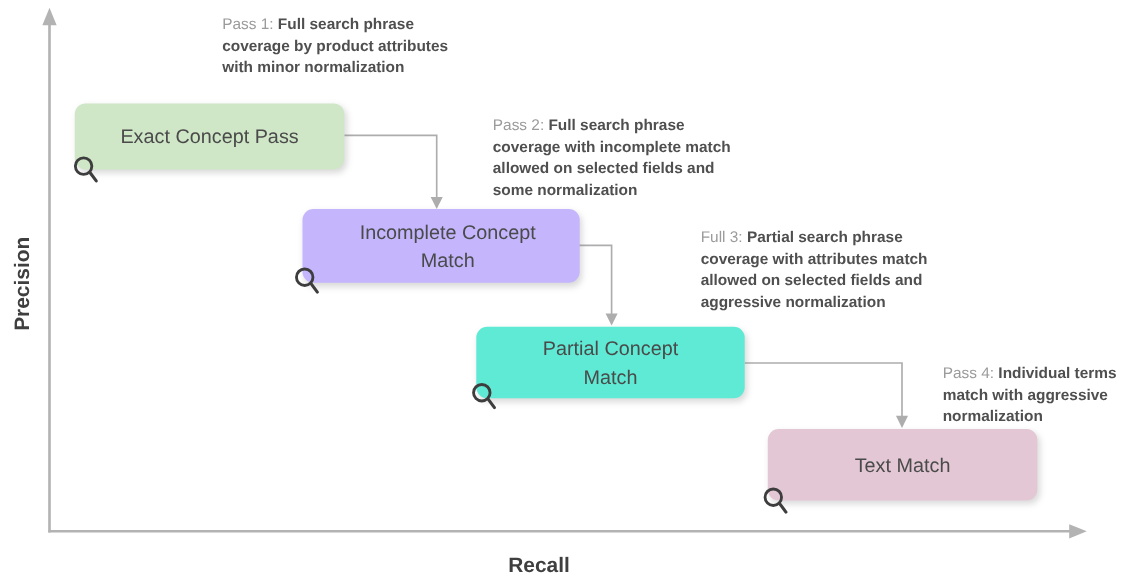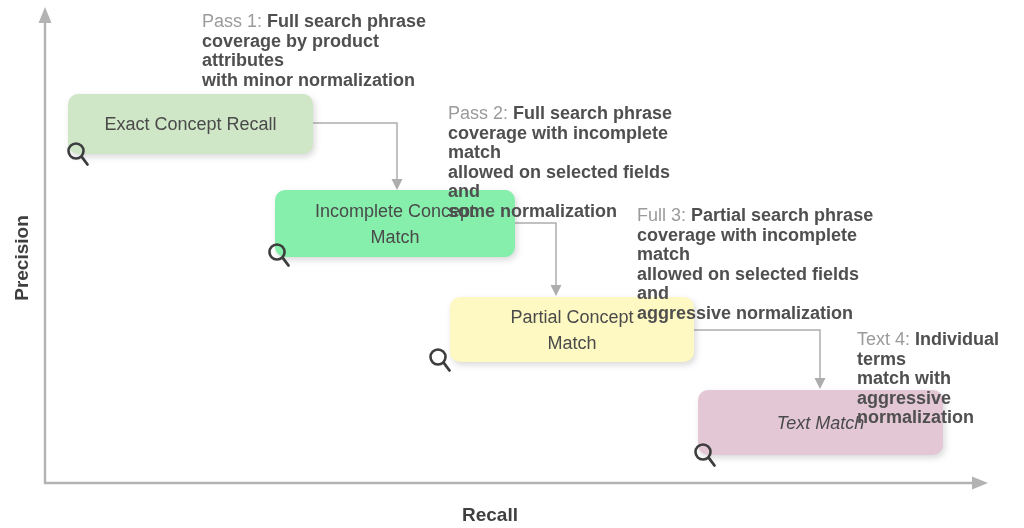--- a/index.html
+++ b/index.html
@@ -61,21 +61,21 @@
     width: 26px;
     height: 28px;
   }
   #mag-exact      { left: 65px;  top: 140px; }
   #mag-incomplete { left: 266px; top: 241px; }
   #mag-partial    { left: 427px; top: 346px; }
   #mag-text       { left: 692px; top: 441px; }
 
   .annotation {
     position: absolute;
-    font-size: 18px;
+    font-size: 14px;
     line-height: 19.5px;
   }
   .ann-prefix {
     color: #9b9b9b;
     font-weight: 400;
   }
   .ann-body {
     color: #4f4f4f;
     font-weight: 600;
     white-space: pre-line;
@@ -105,31 +105,31 @@
     <polygon points="556,296 550.5,285 561.5,285" fill="#adadad"></polygon>
 
     <polyline points="677,330 820,330 820,381" fill="none" stroke="#adadad" stroke-width="1.5"></polyline>
     <polygon points="820,389 814.5,378 825.5,378" fill="#adadad"></polygon>
   </svg>
 
   <div class="axis-label" id="y-axis-label">Precision</div>
   <div class="axis-label" id="x-axis-label">Recall</div>
 
   <div class="node" id="box-exact" style="background: rgb(207, 230, 199);">
-    <span class="node-label">Exact Concept Recall</span>
+    <span class="node-label">Exact Concept Pass</span>
   </div>
-  <div class="node" id="box-incomplete" style="background: #86efac;">
+  <div class="node" id="box-incomplete" style="background: #c4b5fd; padding-left: 12px;">
     <span class="node-label">Incomplete Concept
 Match</span>
   </div>
-  <div class="node" id="box-partial" style="background: #fef9c3; margin-left: 17px;">
+  <div class="node" id="box-partial" style="background: #5eead4;">
     <span class="node-label">Partial Concept
 Match</span>
   </div>
-  <div class="node" id="box-text" style="background: rgb(227, 199, 212); font-style: italic;">
+  <div class="node" id="box-text" style="background: rgb(227, 199, 212);">
     <span class="node-label">Text Match</span>
   </div>
 
   <svg class="magnifier" id="mag-exact" viewBox="0 0 26 28" xmlns="http://www.w3.org/2000/svg">
     <circle cx="11" cy="11" r="7.5" fill="none" stroke="#3d3d3d" stroke-width="2.6"></circle>
     <line x1="16.6" y1="16.6" x2="22.5" y2="24.5" stroke="#3d3d3d" stroke-width="2.8" stroke-linecap="round"></line>
   </svg>
   <svg class="magnifier" id="mag-incomplete" viewBox="0 0 26 28" xmlns="http://www.w3.org/2000/svg">
     <circle cx="11" cy="11" r="7.5" fill="none" stroke="#3d3d3d" stroke-width="2.6"></circle>
     <line x1="16.6" y1="16.6" x2="22.5" y2="24.5" stroke="#3d3d3d" stroke-width="2.8" stroke-linecap="round"></line>
@@ -152,24 +152,24 @@
   <div class="annotation" id="ann-pass2">
     <span class="ann-prefix">Pass 2:</span>
     <span class="ann-body">Full search phrase
 coverage with incomplete match
 allowed on selected fields and
 some normalization</span>
   </div>
   <div class="annotation" id="ann-pass3">
     <span class="ann-prefix">Full 3:</span>
     <span class="ann-body">Partial search phrase
-coverage with incomplete match
+coverage with attributes match
 allowed on selected fields and
 aggressive normalization</span>
   </div>
   <div class="annotation" id="ann-pass4">
-    <span class="ann-prefix">Text 4:</span>
+    <span class="ann-prefix">Pass 4:</span>
     <span class="ann-body">Individual terms
 match with aggressive
 normalization</span>
   </div>
 
 </div>
 
 </body></html>

